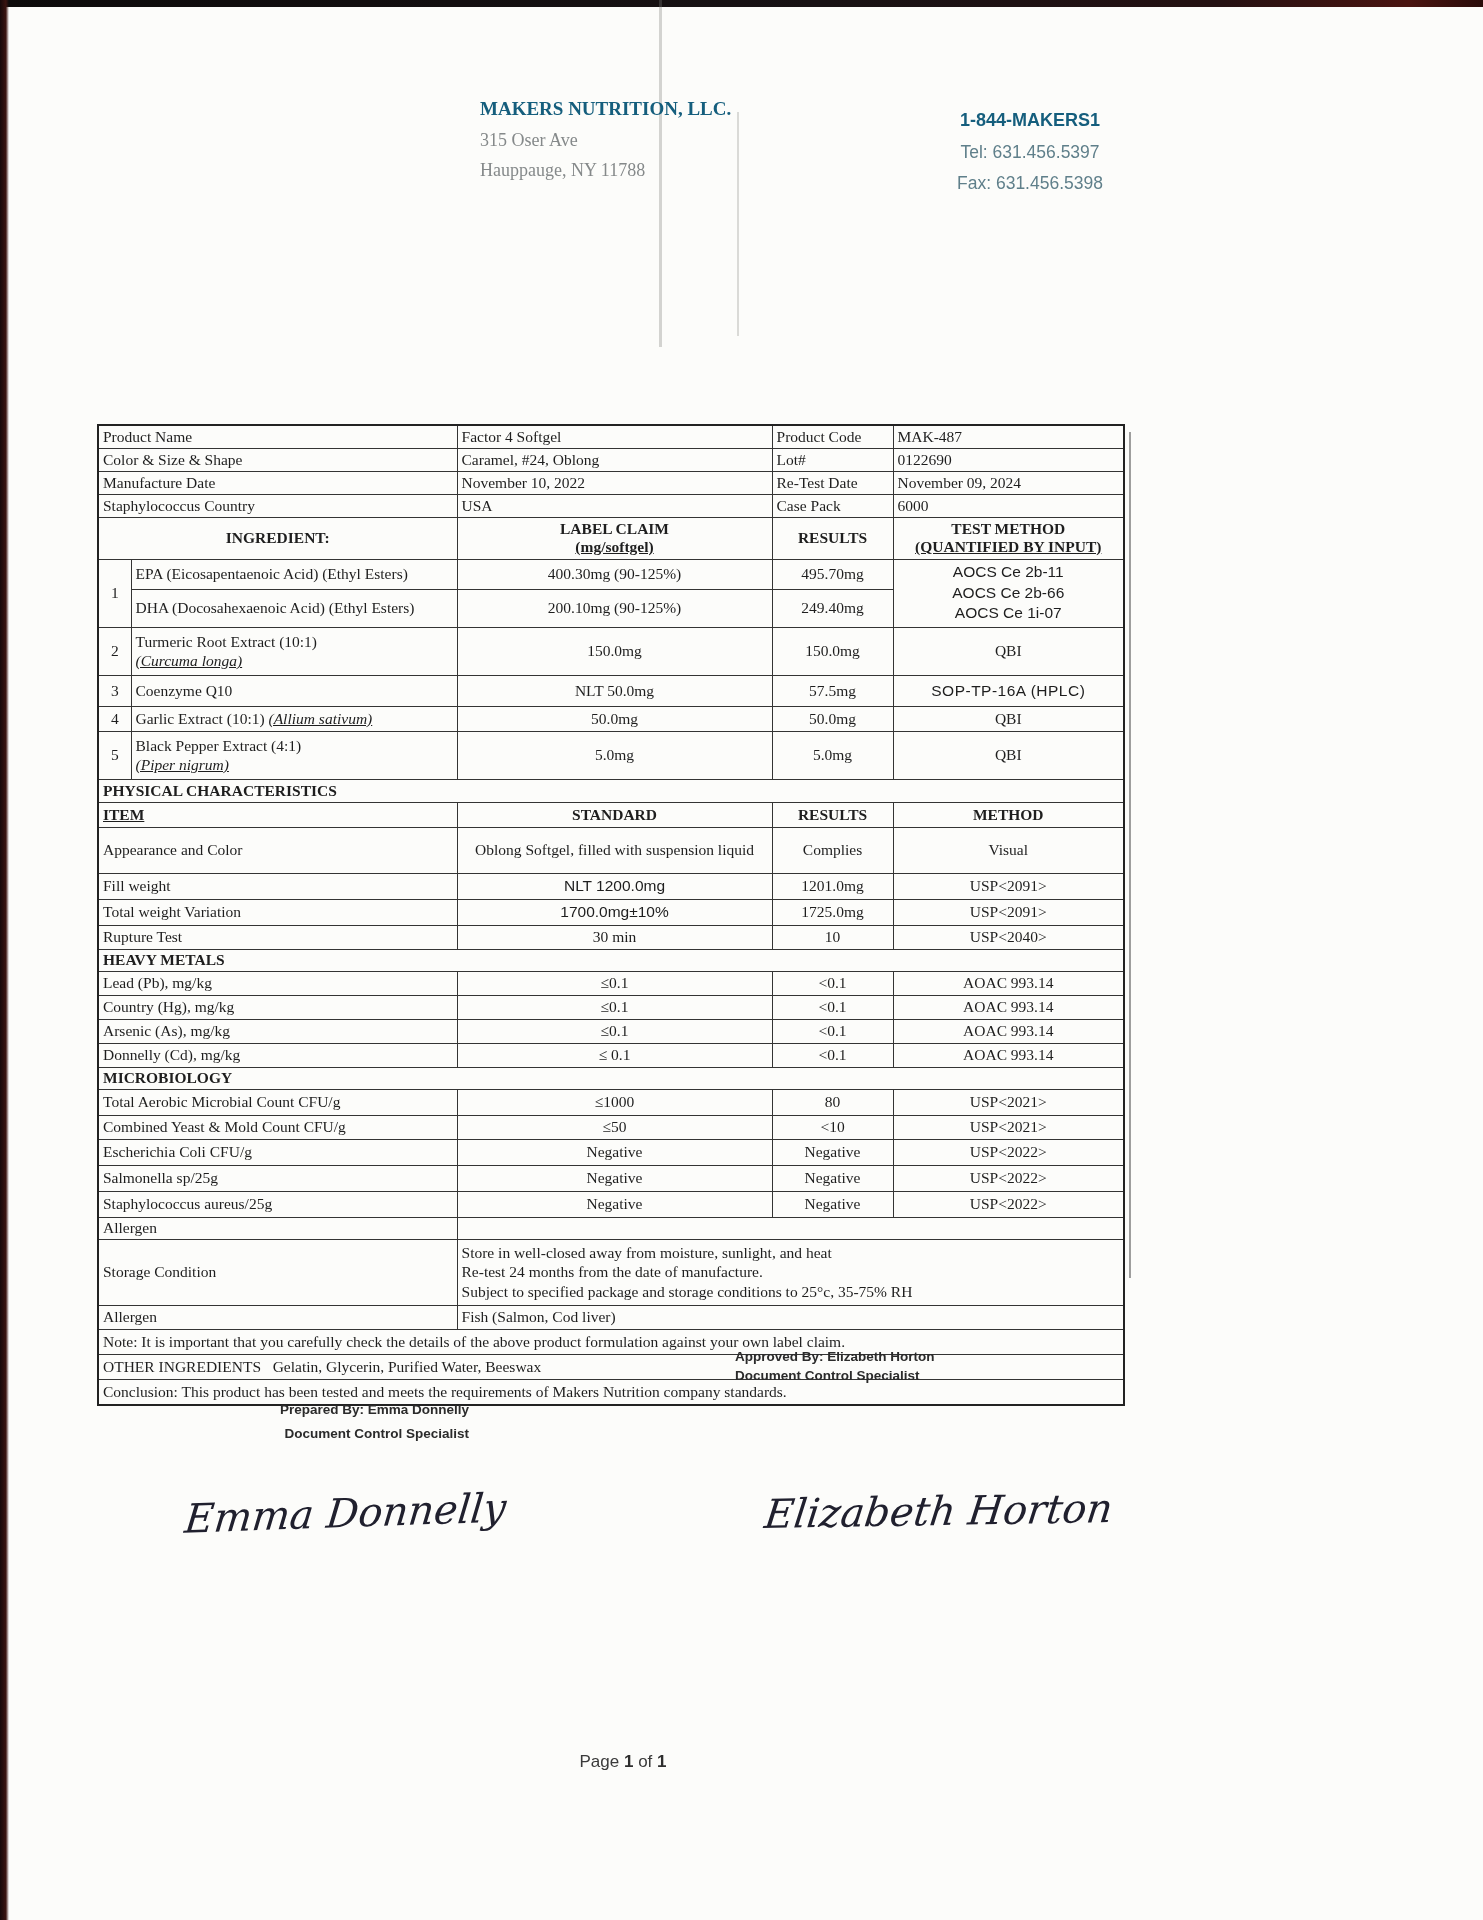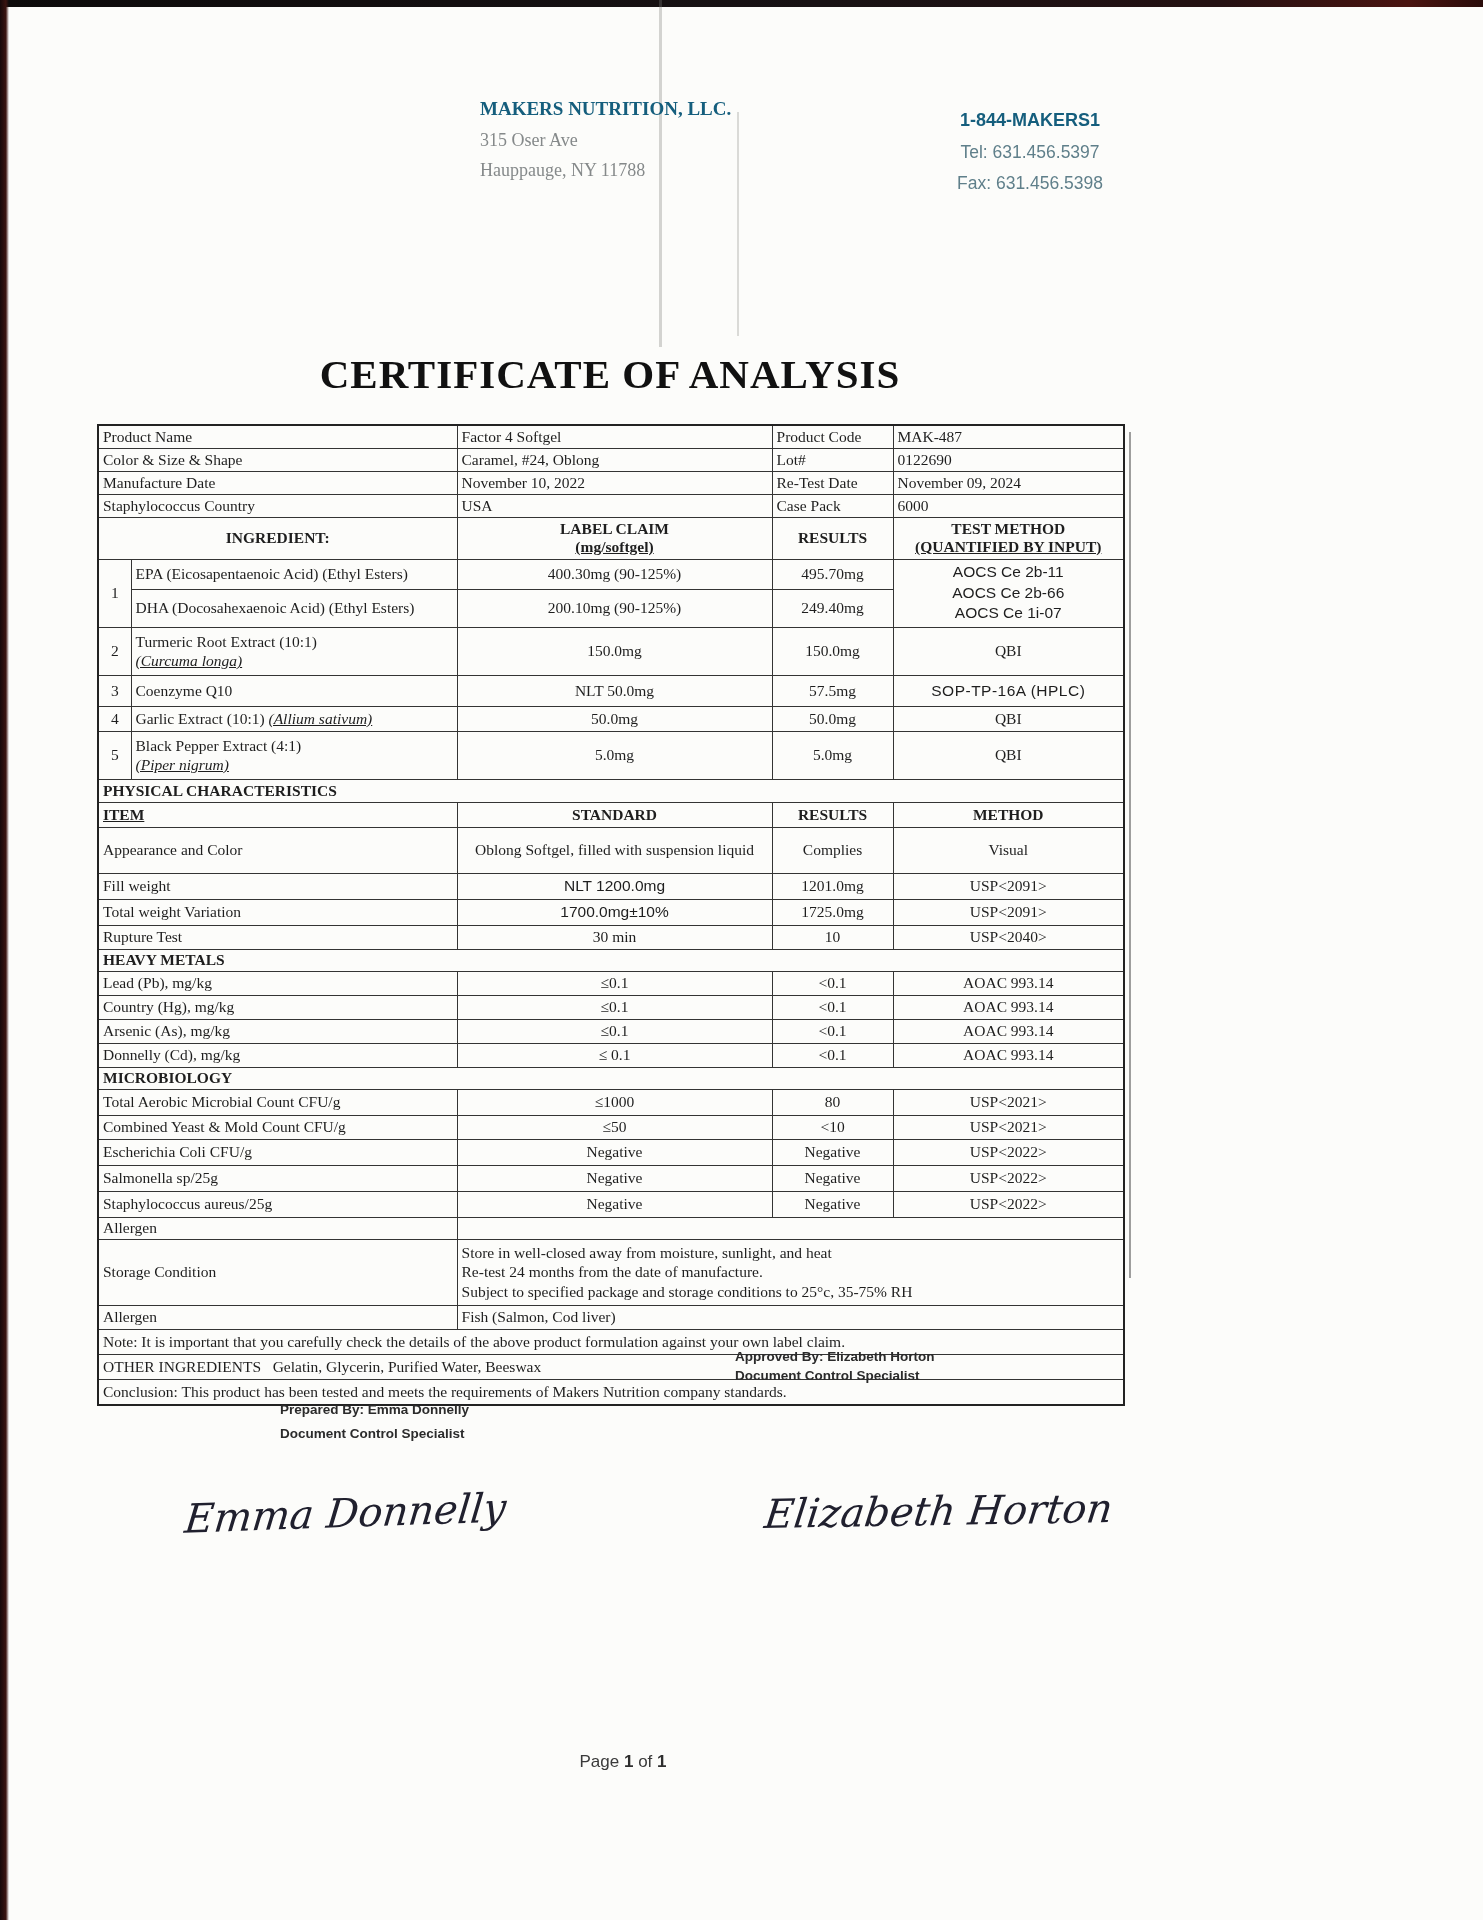--- a/index.html
+++ b/index.html
@@ -66,21 +66,21 @@
   .species { font-style:italic; text-decoration:underline; }
   .two-line div { line-height:1.25; }
   .method-lines div { line-height:1.35; }
   .note-cell { padding-left:9px; }
   .u { text-decoration:underline; }
   .thickb td { border-bottom-width:2.4px; }
 
   
   .signoff { position:absolute; font-family:"Liberation Sans", sans-serif; font-weight:700;
     font-size:13.5px; color:#2b2b2b; line-height:1.75; }
-  .signoff-prepared { left:280px; top:1398px; }
+  .signoff-prepared { left:280px; top:1398px;text-align:right; }
   .signoff-approved { left:735px; top:1348px; line-height:1.4; }
   .signature { position:absolute; font-family:"DejaVu Serif", serif; font-style:italic;
     color:#20202e; white-space:nowrap; }
   .signature-prepared { left:185px; top:1490px; font-size:40px; transform:rotate(-2deg) skewX(-8deg); }
   .signature-approved { left:765px; top:1488px; font-size:40px; transform:rotate(-1deg) skewX(-8deg); }
 
   
   .page-footer { position:absolute; left:15px; top:1752px; width:1216px; text-align:center;
     font-family:"Liberation Sans", sans-serif; font-size:17px; color:#3a3a3a; }
   .page-footer b { font-weight:700; color:#2e2e2e; }
@@ -102,21 +102,20 @@
     <div class="company-line">315 Oser Ave</div>
     <div class="company-line">Hauppauge, NY 11788</div>
   </div>
 
   <div class="contact-block">
     <div class="contact-phone">1-844-MAKERS1</div>
     <div class="contact-line">Tel: 631.456.5397</div>
     <div class="contact-line">Fax: 631.456.5398</div>
   </div>
 
-  <div class="doc-title">CERTIFICATE OF ANALYSIS</div>
 
   <div class="coa-wrap">
     <table class="coa">
       <colgroup>
         <col style="width:33px">
           <col style="width:326px">
           <col style="width:315px">
         <col style="width:121px">
           <col style="width:231px">
       </colgroup>

